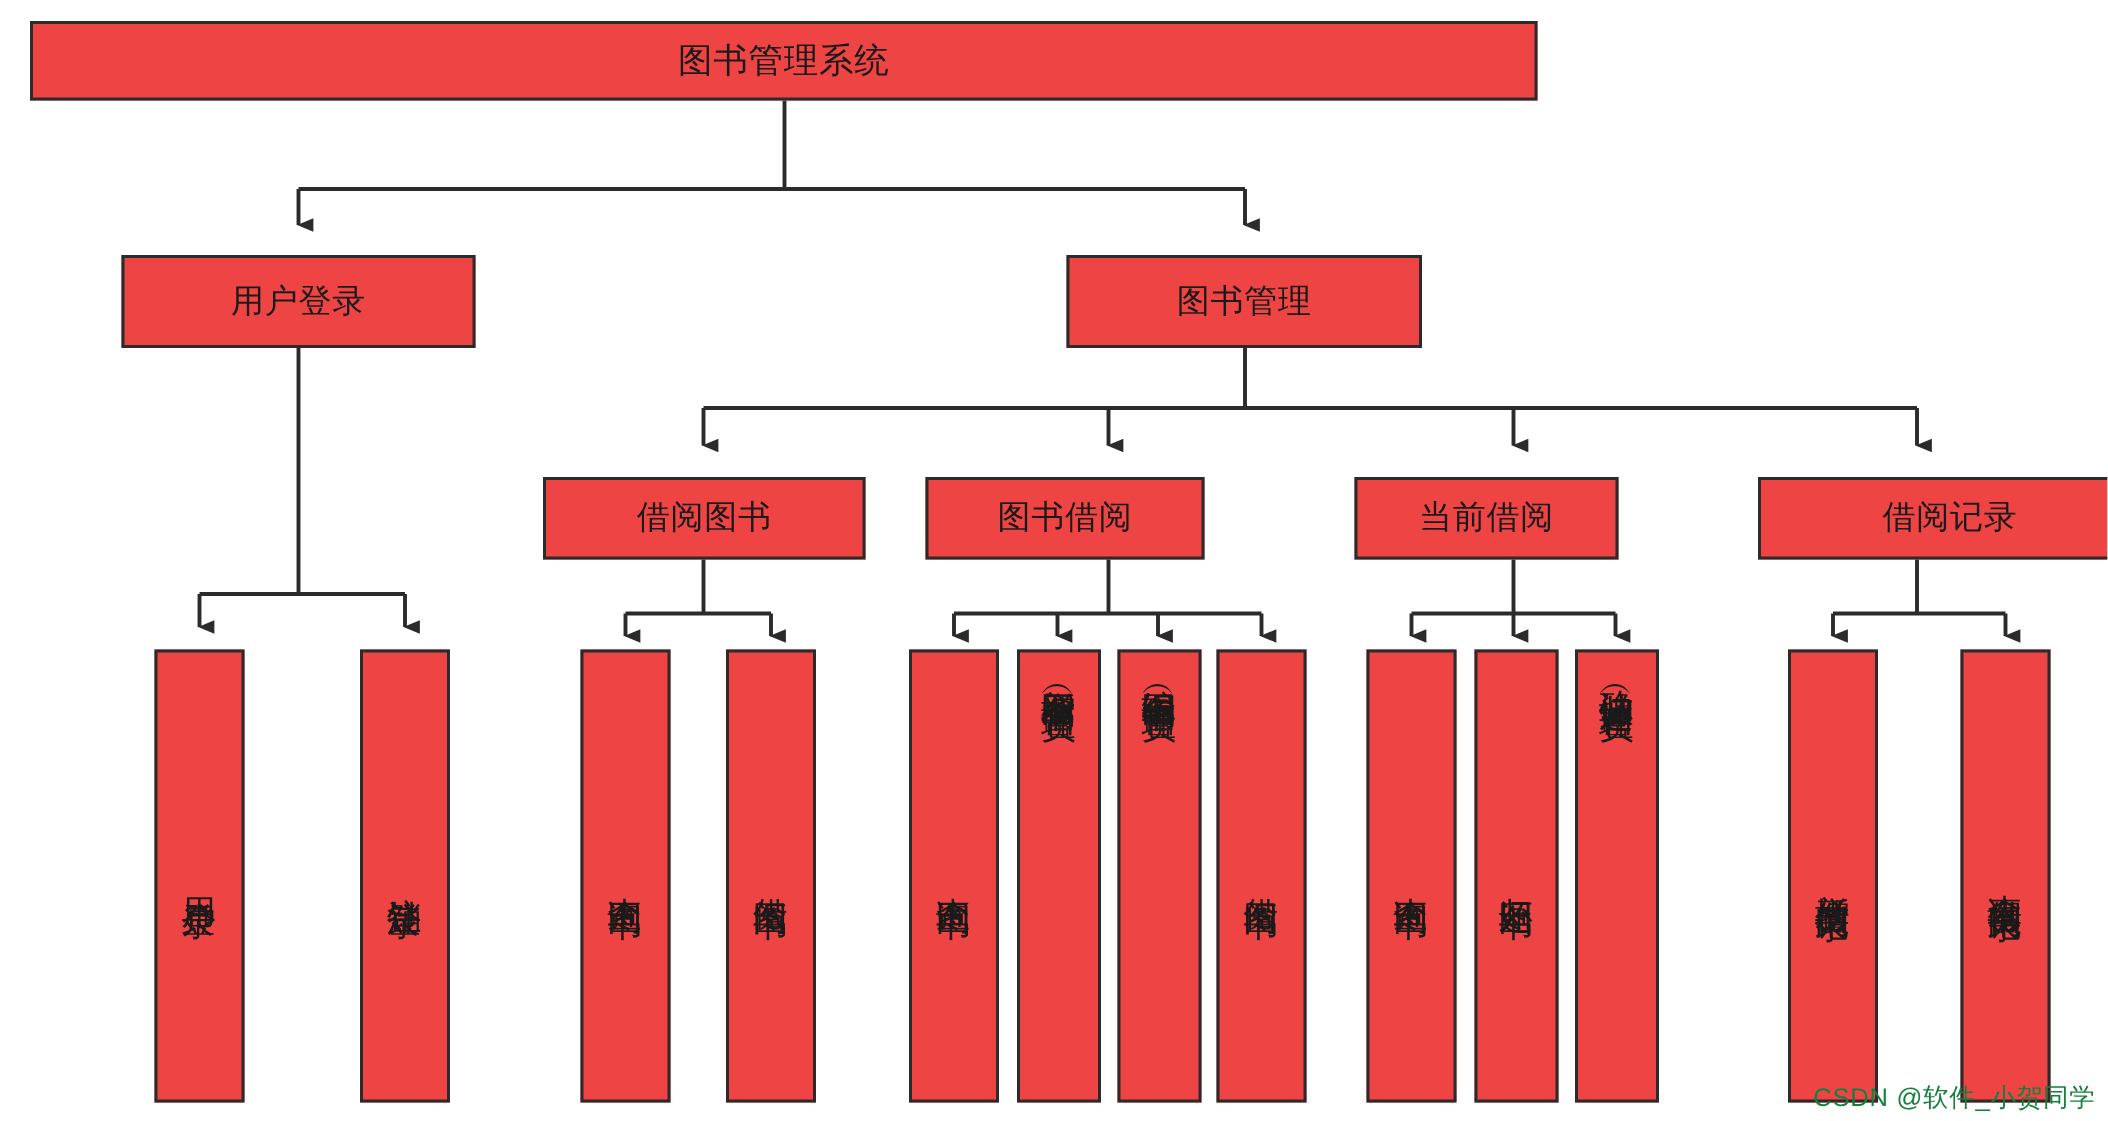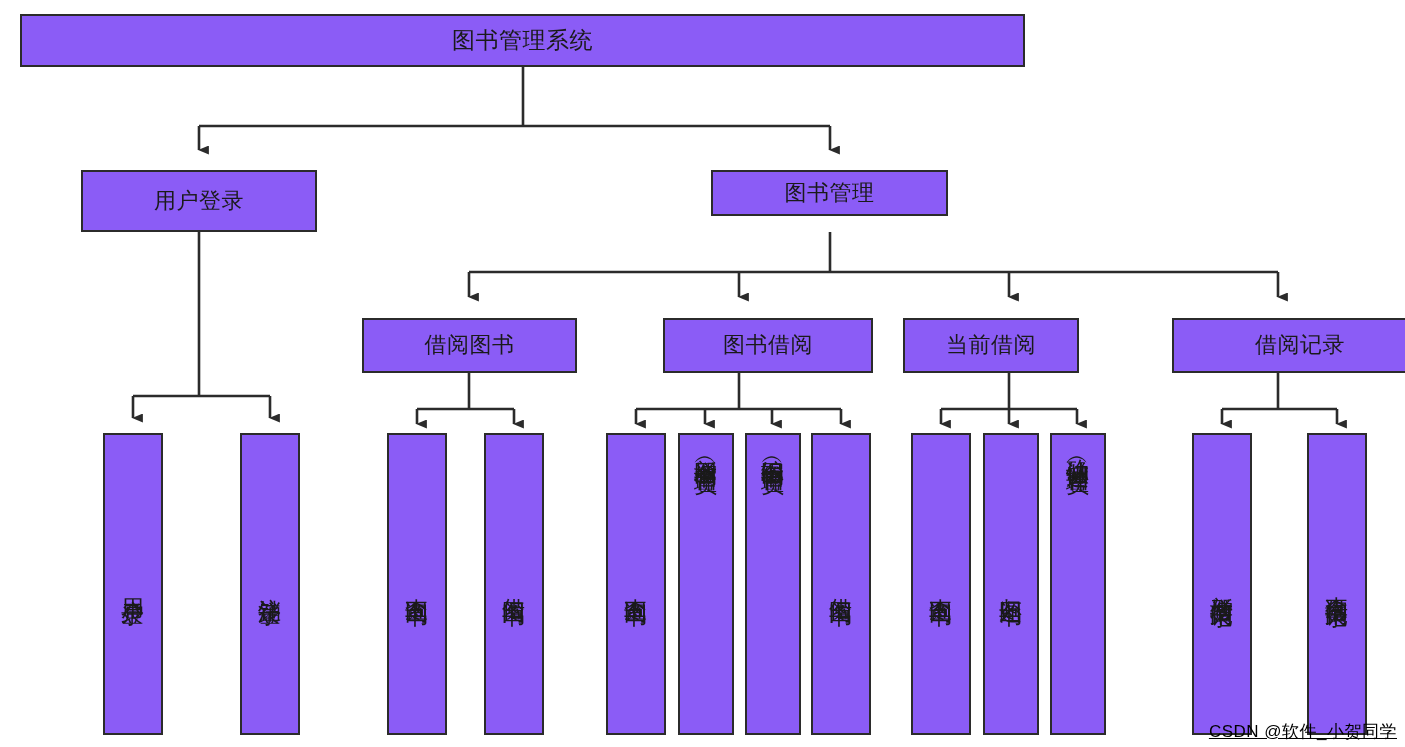--- a/index.html
+++ b/index.html
@@ -23,21 +23,21 @@
     left: 0;
     top: 0;
     width: 1405px;
     height: 747px;
     pointer-events: none;
   }
   .node {
     position: absolute;
     box-sizing: border-box;
     border: 2px solid #2b2b2b;
-    background: #8b5cf6;
+    background: #ef4444;
     display: flex;
     align-items: center;
     justify-content: center;
     color: #1a1a1a;
   }
   .node .node-label {
     display: block;
     text-align: center;
     line-height: 1.22;
     letter-spacing: 0.5px;
@@ -67,25 +67,24 @@
   
   .node.vert.center-v {
     align-items: center;
     padding-top: 0;
   }
   #watermark {
     position: absolute;
     right: 8px;
     bottom: 4px;
     font-size: 17px;
-    color: #000000;
+    color: #15803d;
     letter-spacing: 0.5px;
     white-space: nowrap;
     user-select: none;
-    text-decoration: underline;
   }
 </style>
 </head>
 <body>
 
 <div id="diagram-root">
 
   <svg id="edges-layer" width="1405" height="747" viewBox="0 0 1405 747" xmlns="http://www.w3.org/2000/svg">
     <defs>
       <marker id="arrow" viewBox="0 0 10 12" refX="5" refY="11" markerWidth="9" markerHeight="11" orient="auto-start-reverse" markerUnits="userSpaceOnUse">
@@ -137,29 +136,29 @@
   </svg>
 
   <div class="node horiz root" style="left:20px; top:14px; width:1005px; height:53px;">
     <span class="node-label">图书管理系统</span>
   </div>
 
   <div class="node horiz" style="left:81px; top:170px; width:236px; height:62px;">
     <span class="node-label">用户登录</span>
   </div>
 
-  <div class="node horiz" style="left:711px; top:170px; width:237px; height:46px;">
+  <div class="node horiz" style="left:711px; top:170px; width:237px; height:62px;">
     <span class="node-label">图书管理</span>
   </div>
 
   <div class="node horiz" style="left:362px; top:318px; width:215px; height:55px;">
     <span class="node-label">借阅图书</span>
   </div>
 
-  <div class="node horiz" style="left:663px; top:318px; width:210px; height:55px;">
+  <div class="node horiz" style="left:617px; top:318px; width:186px; height:55px;">
     <span class="node-label">图书借阅</span>
   </div>
 
   <div class="node horiz" style="left:903px; top:318px; width:176px; height:55px;">
     <span class="node-label">当前借阅</span>
   </div>
 
   <div class="node horiz" style="left:1172px; top:318px; width:256px; height:55px;">
     <span class="node-label">借阅记录</span>
   </div>

